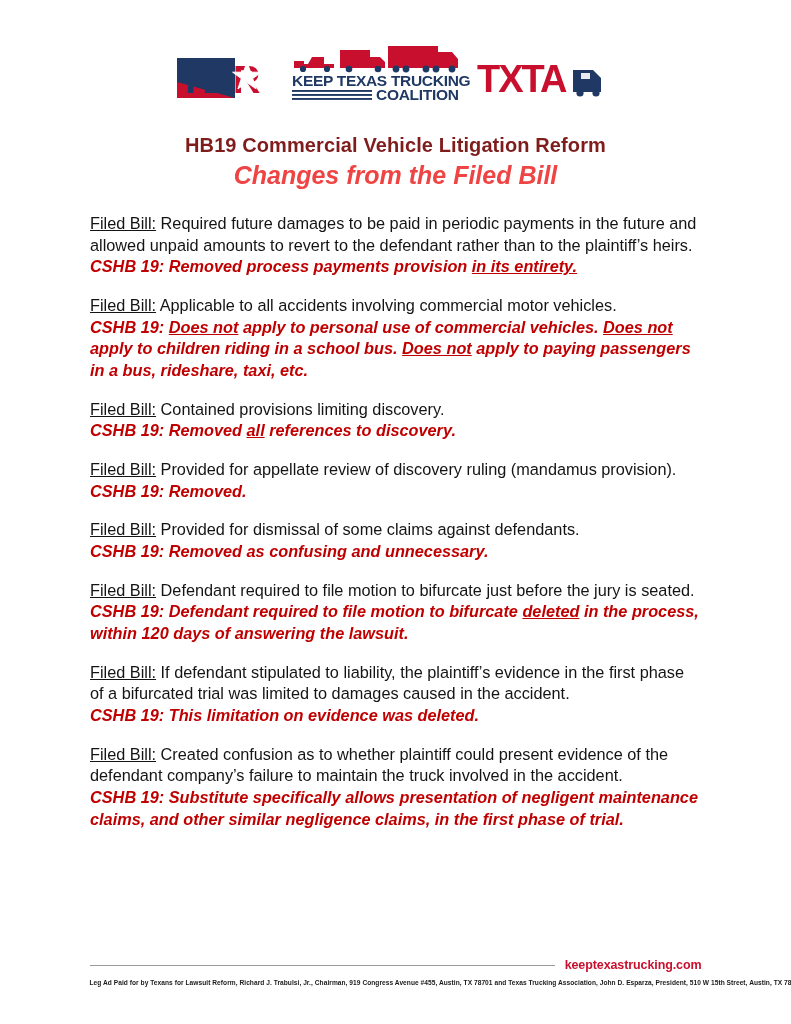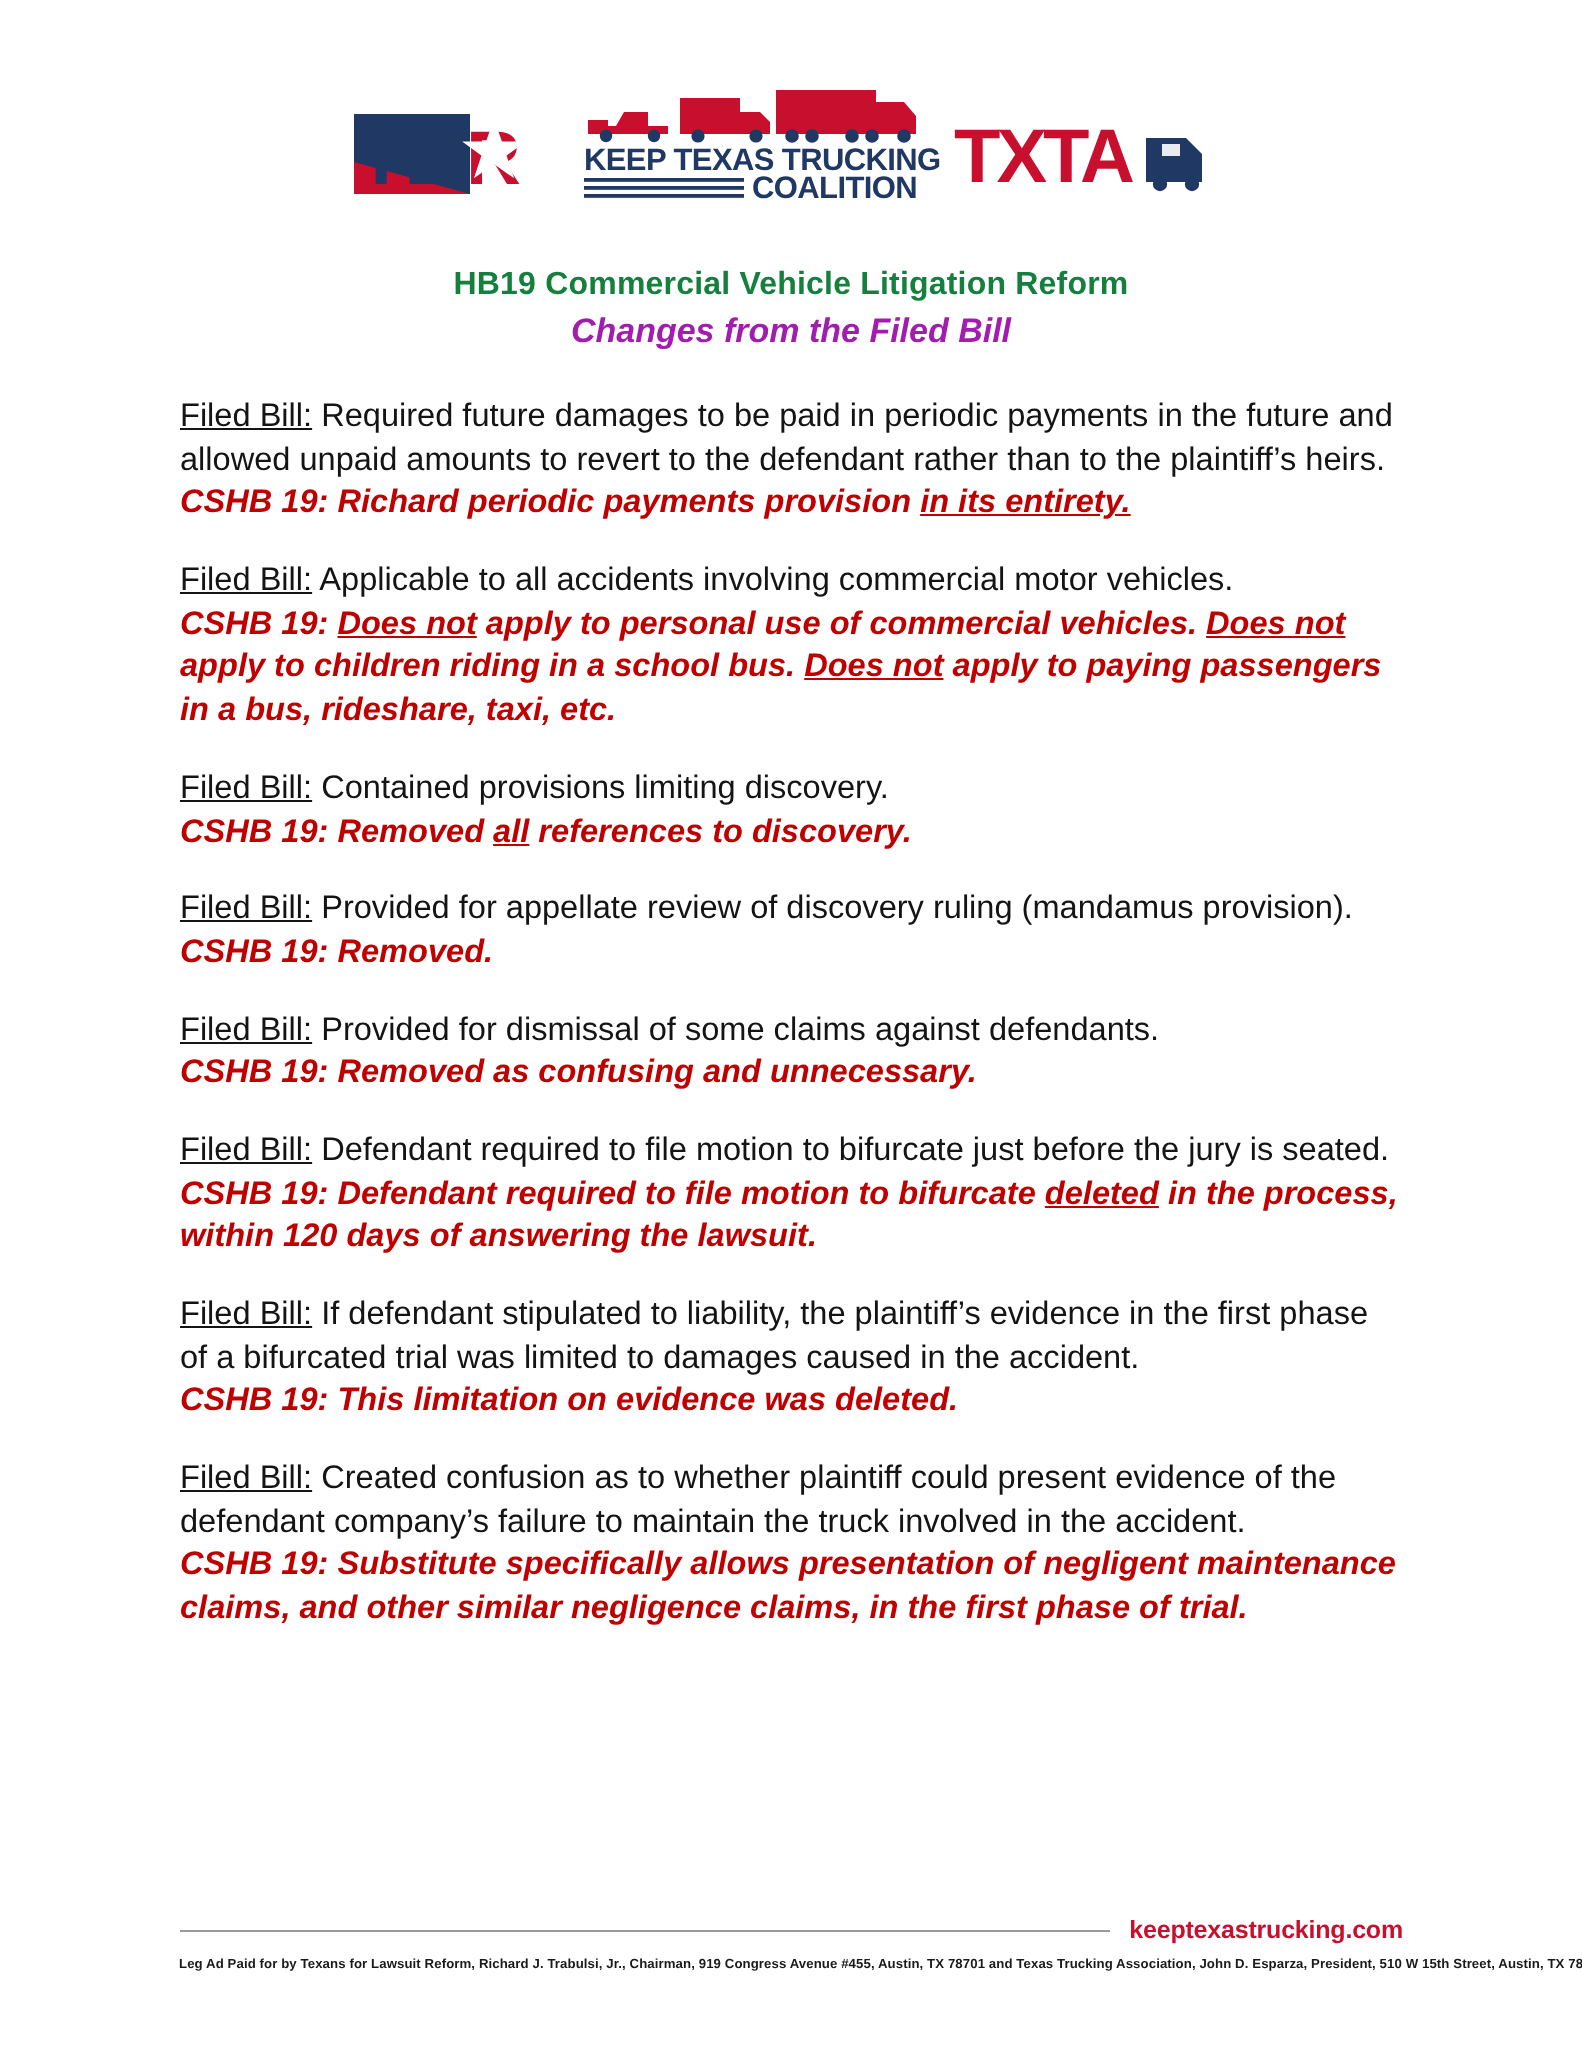--- a/index.html
+++ b/index.html
@@ -52,33 +52,33 @@
     display: block;
   }
 
   
   .title-block {
     text-align: center;
     margin-top: 26px;
   }
   .title-main {
     font-family: "Liberation Sans", sans-serif;
-    font-size: 16px;
-    font-weight: bold;
-    color: #15803d;
+    font-size: 20px;
+    font-weight: bold;
+    color: #7f1d1d;
     letter-spacing: 0.1px;
     line-height: 1.18;
     text-align: center;
   }
   .title-sub {
     font-family: "Liberation Sans", sans-serif;
-    font-size: 17px;
+    font-size: 25px;
     font-weight: bold;
     font-style: italic;
-    color: #a21caf;
+    color: #ef4444;
     line-height: 1.25;
     margin-top: 2px;
   }
 
   
   .body-wrap {
     margin: 0 auto;
     width: 612px;
     padding-left: 90px;
     padding-right: 102px;
@@ -230,21 +230,21 @@
 
   <div class="title-block">
     <div class="title-main">HB19 Commercial Vehicle Litigation Reform</div>
     <div class="title-sub">Changes from the Filed Bill</div>
   </div>
 
   <div class="body-wrap">
     <div class="body-inner" id="entries-container">
         <div class="entry">
           <p class="line-filed"><span class="u">Filed Bill:</span><span> Required future damages to be paid in periodic payments in the future and allowed unpaid amounts to revert to the defendant rather than to the plaintiff’s heirs.</span></p>
-          <p class="line-cshb"><span>CSHB 19:</span><span> Richard periodic payments provision </span><span class="u">in its entirety.</span></p>
+          <p class="line-cshb"><span>CSHB 19:</span><span> Removed process payments provision </span><span class="u">in its entirety.</span></p>
         </div>
         <div class="entry">
           <p class="line-filed"><span class="u">Filed Bill:</span><span> Applicable to all accidents involving commercial motor vehicles.</span></p>
           <p class="line-cshb"><span>CSHB 19:</span><span> </span><span class="u">Does not</span><span> apply to personal use of commercial vehicles. </span><span class="u">Does not</span><span> apply to children riding in a school bus. </span><span class="u">Does not</span><span> apply to paying passengers in a bus, rideshare, taxi, etc.</span></p>
         </div>
         <div class="entry">
           <p class="line-filed"><span class="u">Filed Bill:</span><span> Contained provisions limiting discovery.</span></p>
           <p class="line-cshb"><span>CSHB 19:</span><span> Removed </span><span class="u">all</span><span> references to discovery.</span></p>
         </div>
         <div class="entry">

